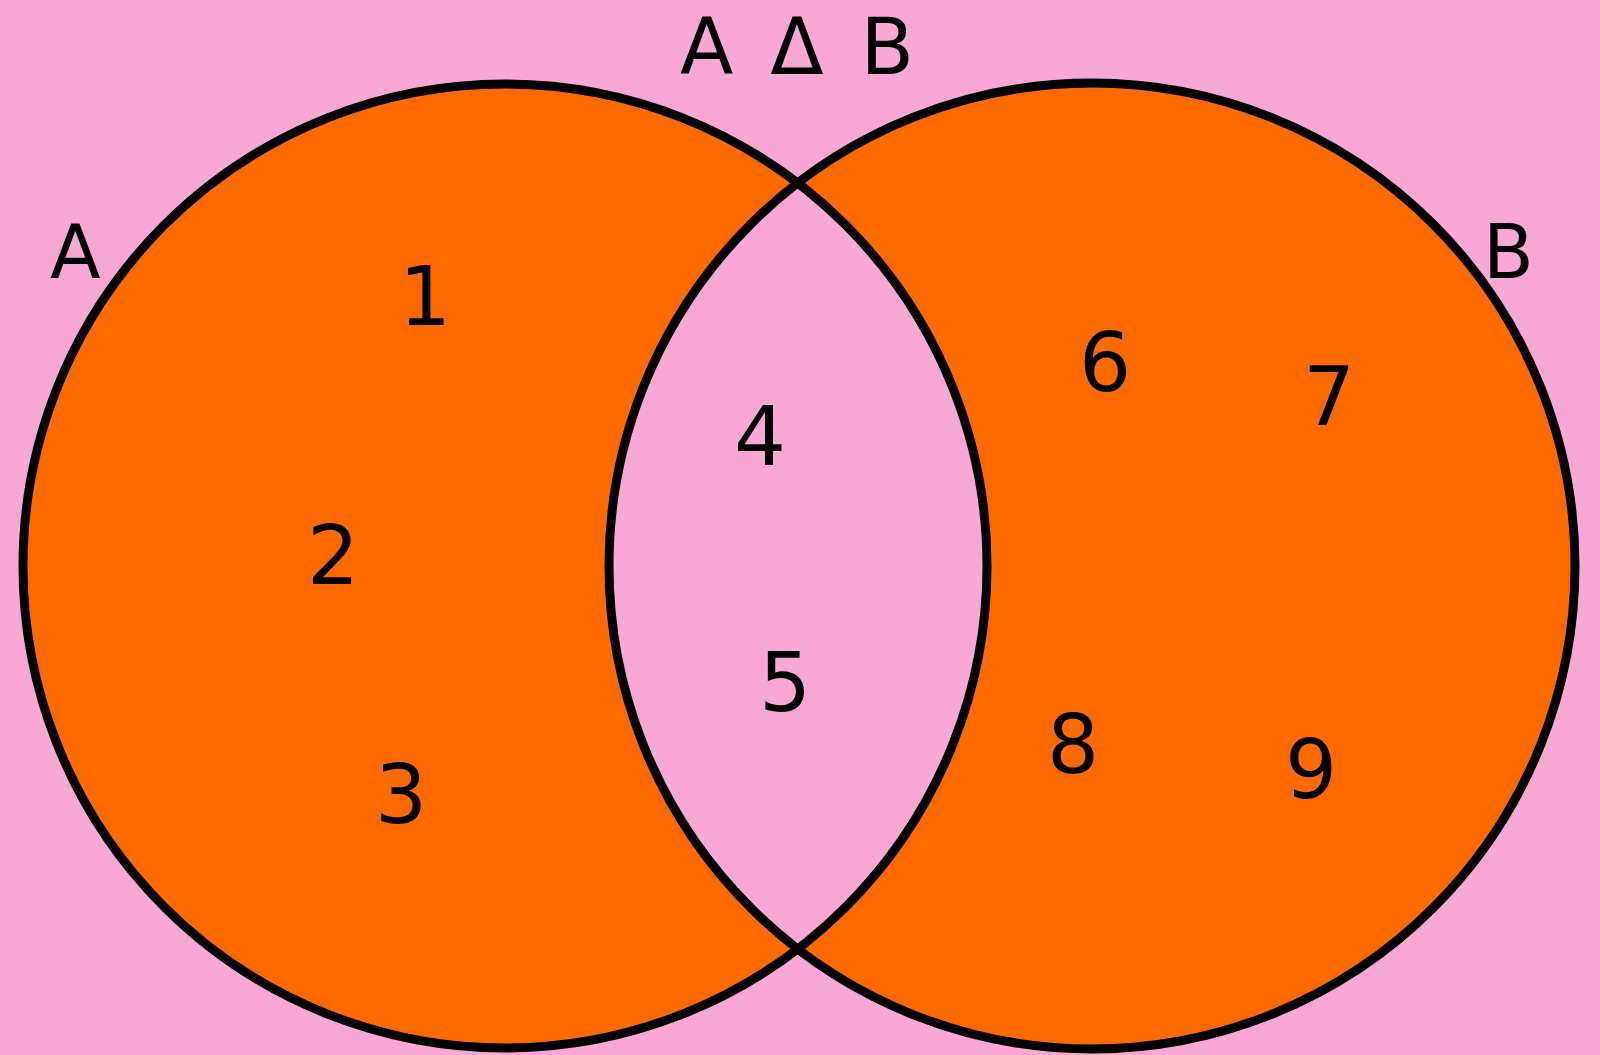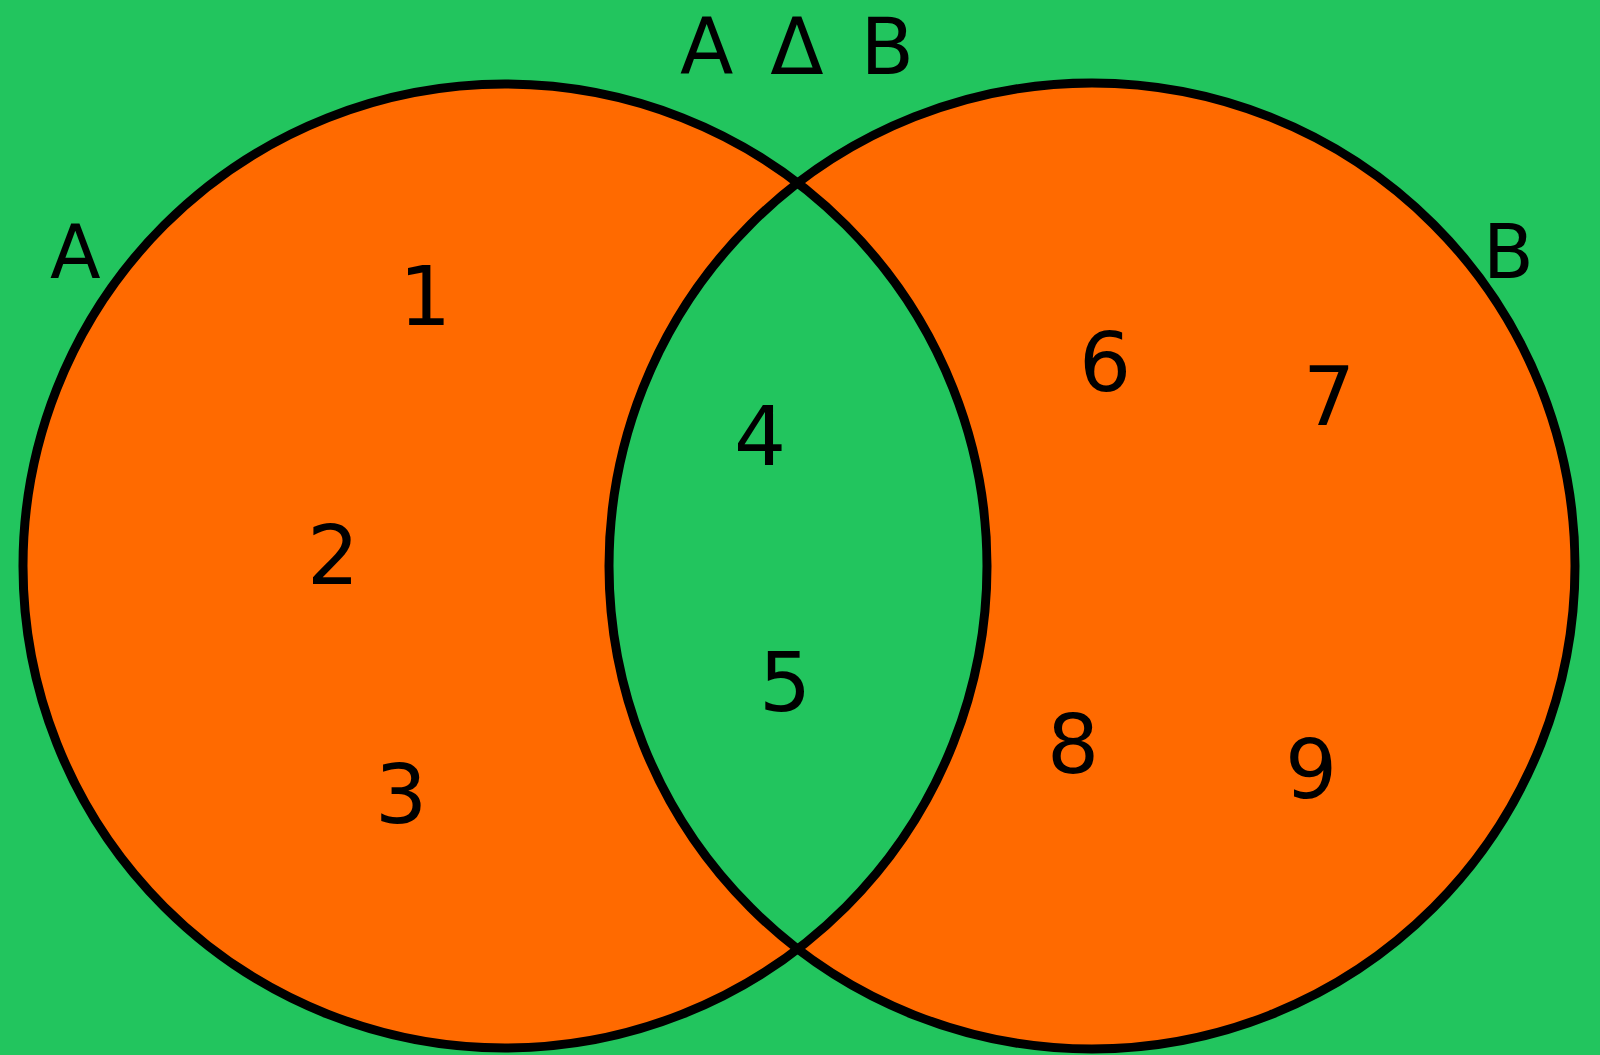--- a/index.html
+++ b/index.html
@@ -52,21 +52,21 @@
     line-height: 1;
     color: #000000;
     transform: translate(-50%, -50%);
     white-space: pre;
     user-select: none;
   }
 </style>
 </head>
 <body>
 
-<div id="venn-stage" style="background: #22c55e; text-decoration: underline;">
+<div id="venn-stage" style="background: #f9a8d4; text-decoration: underline;">
 
   <svg id="venn-svg" viewBox="0 0 1600 1055">
     <defs>
 
       <mask id="mask-a-only" maskUnits="userSpaceOnUse" x="0" y="0" width="1600" height="1055">
         <rect x="0" y="0" width="1600" height="1055" fill="black"></rect>
         <circle id="mask-a-in" cx="505" cy="566" r="482" fill="white"></circle>
         <circle id="mask-a-out" cx="1092" cy="566" r="483" fill="black"></circle>
       </mask>
 

